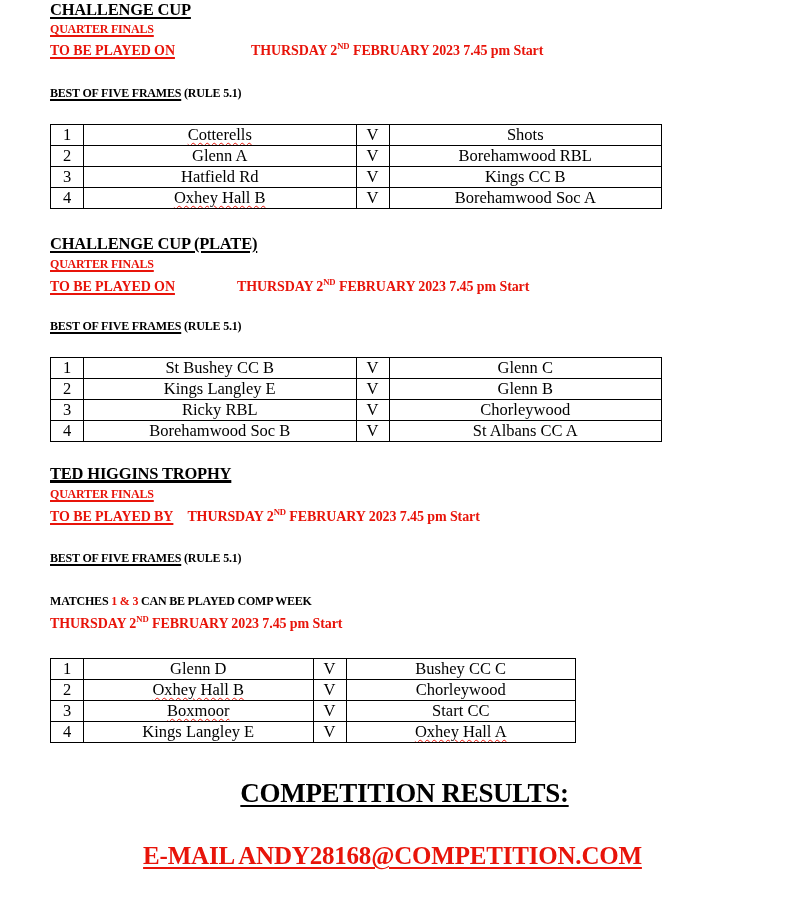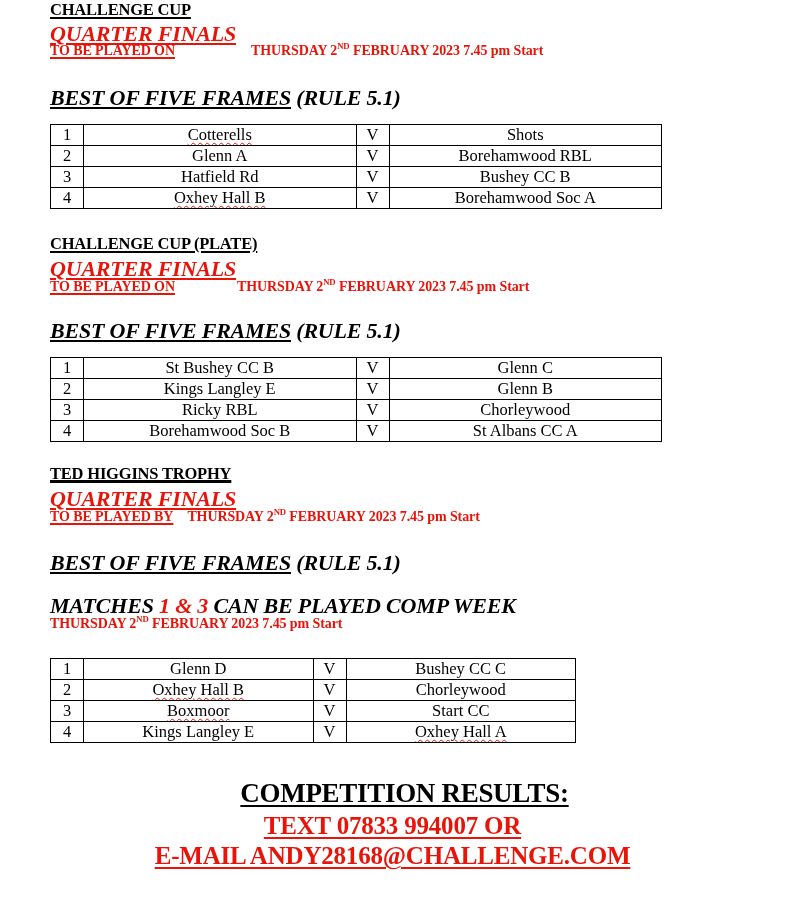--- a/index.html
+++ b/index.html
@@ -33,23 +33,22 @@
   }
   .red   { color: #e8140a; }
   .black { color: #000000; }
   .u     { text-decoration: underline; text-decoration-thickness: 2px; text-underline-offset: 2px; }
 
   .heading {
     font-size: 16.5px;
     letter-spacing: -0.2px;
   }
   .subline {
-    font-size: 22px;
+    font-size: 12px;
     letter-spacing: -0.2px;
-    font-style: italic;
   }
   .datetext {
     font-size: 14px;
     letter-spacing: -0.1px;
   }
   sup {
     font-size: 0.62em;
     vertical-align: super;
     line-height: 0;
   }
@@ -146,21 +145,21 @@
       <tr>
         <td class="c-num">2</td>
         <td>Glenn A</td>
         <td class="c-v">V</td>
         <td>Borehamwood RBL</td>
       </tr>
       <tr>
         <td class="c-num">3</td>
         <td>Hatfield Rd</td>
         <td class="c-v">V</td>
-        <td>Bushey CC B</td>
+        <td>Kings CC B</td>
       </tr>
       <tr>
         <td class="c-num">4</td>
         <td><span class="sp">Oxhey Hall B</span></td>
         <td class="c-v">V</td>
         <td>Borehamwood Soc A</td>
       </tr>
     </tbody>
   </table>
 
@@ -258,20 +257,17 @@
         <td>Kings Langley E</td>
         <td class="c-v">V</td>
         <td><span class="sp">Oxhey Hall A</span></td>
       </tr>
     </tbody>
   </table>
 
   <div class="footer f1" style="top:778px;">
     <span class="uline">COMPETITION RESULTS:</span>
   </div>
-  <div class="footer f2" style="top:812px;">
-    <span class="uline">TEXT  07833 994007 OR</span>
-  </div>
   <div class="footer f3" style="top:842px;">
-    <span class="uline">E-MAIL ANDY28168@CHALLENGE.COM</span>
+    <span class="uline">E-MAIL ANDY28168@COMPETITION.COM</span>
   </div>
 
 </div>
 
 </body></html>

